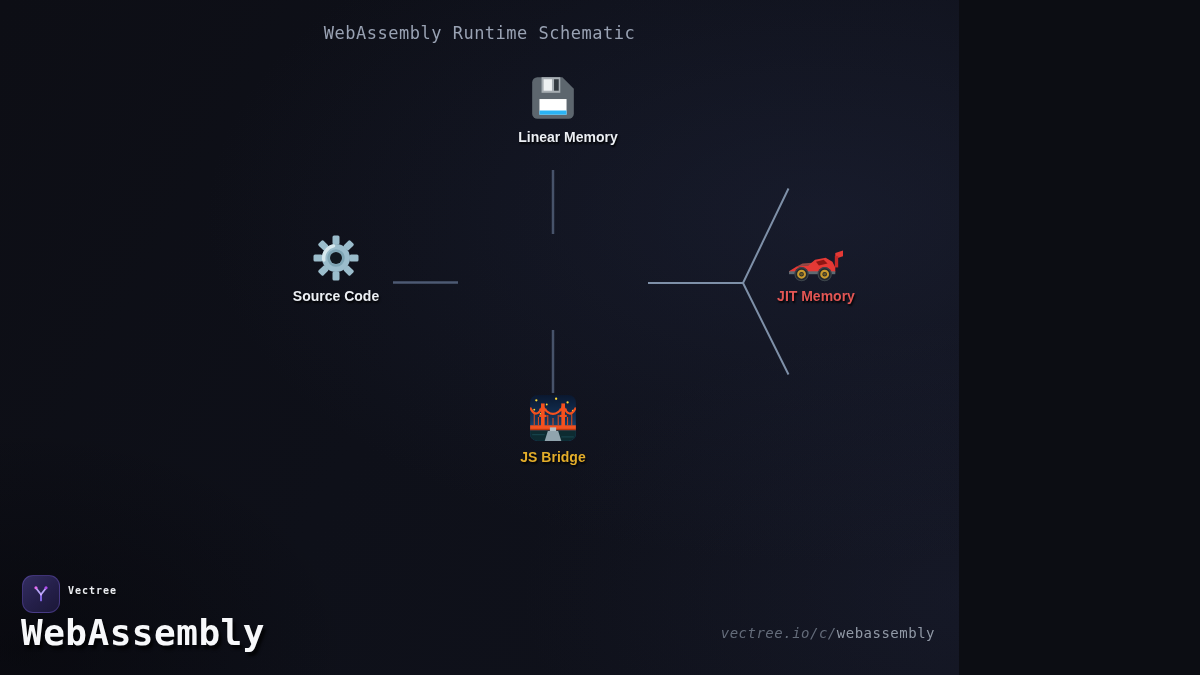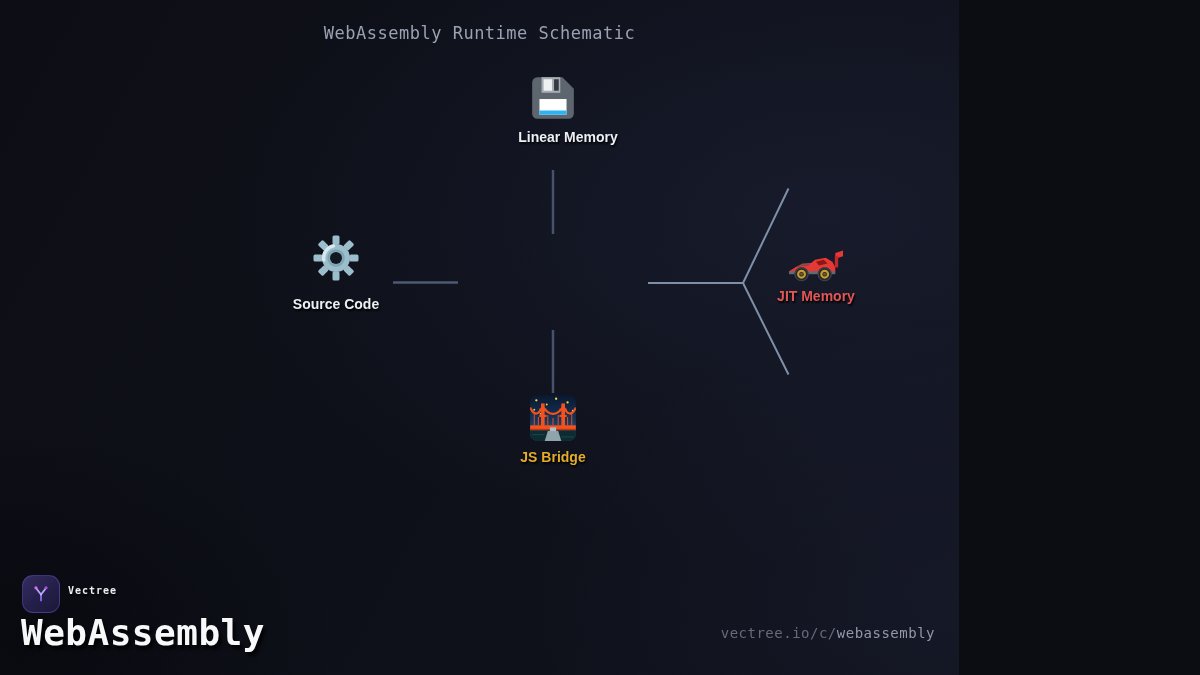--- a/index.html
+++ b/index.html
@@ -18,40 +18,40 @@
   }
   .connectors{position:absolute;inset:0;pointer-events:none;}
   .node{position:absolute;width:170px;display:flex;flex-direction:column;align-items:center;}
   .node .icon{display:block;}
   .node .label{
     margin-top:6px;font-family:"Liberation Sans","DejaVu Sans",sans-serif;
     font-weight:bold;font-size:14px;line-height:16px;
     text-shadow:1px 2px 2px rgba(0,0,0,0.9);white-space:nowrap;
   }
   .pos-linear-memory{left:468px;top:73px;}
-  .pos-source-code{left:251px;top:234px;gap:8px;}
+  .pos-source-code{left:251px;top:234px;}
   .pos-wasm-binary{left:468px;top:233px;}
   .pos-jit-engine{left:731px;top:250px;}
   .pos-js-bridge{left:468px;top:393px;}
   .footer-logo{
     position:absolute;left:22px;top:575px;width:38px;height:38px;border-radius:11px;
     background:linear-gradient(140deg,#332d60 0%,#241f49 55%,#1b1737 100%);
     border:1px solid rgba(124,96,220,0.35);
     display:flex;align-items:center;justify-content:center;box-sizing:border-box;
   }
   .footer-brand{
     position:absolute;left:68px;top:585px;font-size:10px;font-weight:bold;
     letter-spacing:1px;color:#eceef2;text-shadow:1px 2px 2px rgba(0,0,0,0.8);
   }
   .footer-wordmark{
     position:absolute;left:21px;top:612px;font-size:36px;font-weight:bold;
     color:#f7f8fa;letter-spacing:0.5px;text-shadow:3px 4px 3px rgba(0,0,0,0.75);
   }
   .footer-url{position:absolute;right:24px;top:625px;font-size:14px;letter-spacing:0.5px;}
-  .footer-url .url-prefix{color:#646c7a;}
+  .footer-url .url-prefix{color:#646c7a;font-style:italic;}
   .footer-url .url-slug{color:#9199a6;}
 </style>
 </head>
 <body>
 
 <div class="stage">
 
   <svg class="connectors" width="1200" height="675" viewBox="0 0 1200 675">
     <line x1="553" y1="170" x2="553" y2="234" stroke-width="2.5" stroke="#47536a"></line>
     <line x1="553" y1="330" x2="553" y2="393" stroke-width="2.5" stroke="#47536a"></line>

